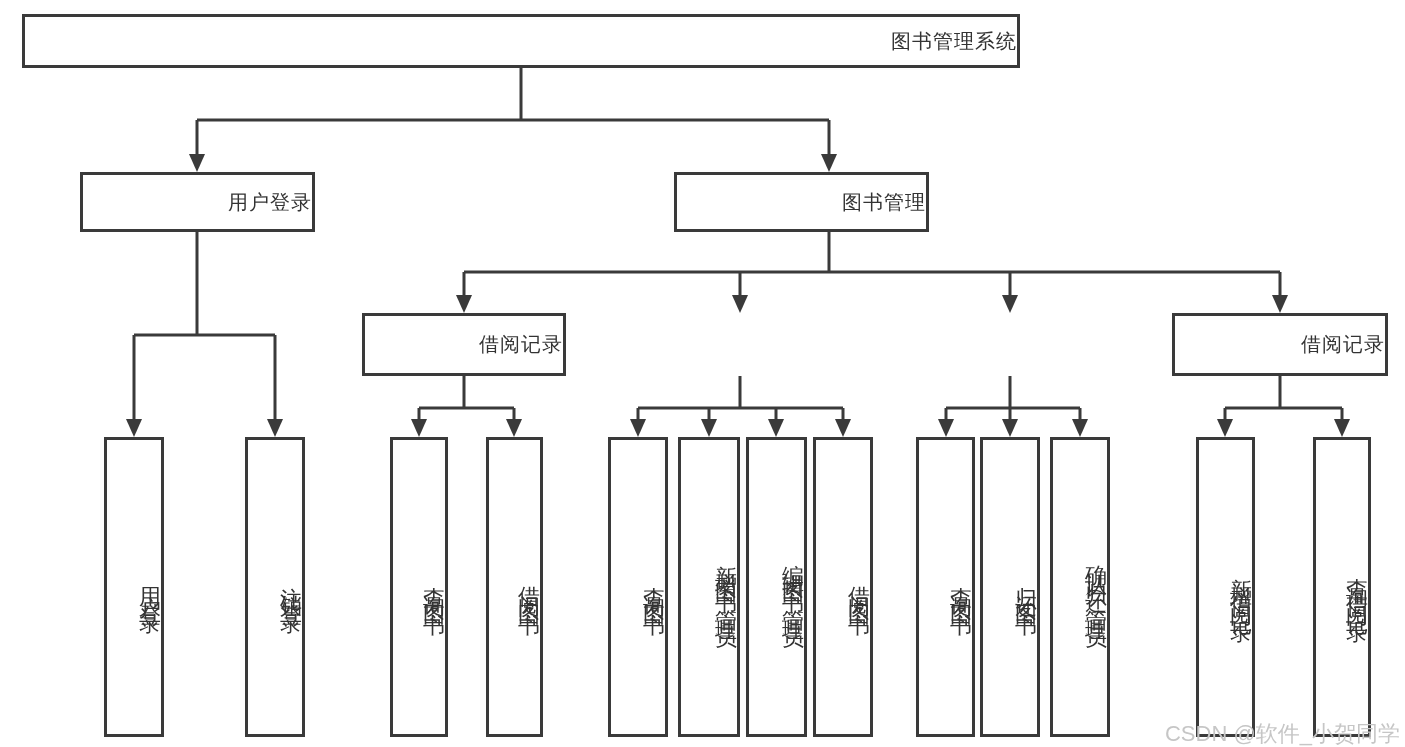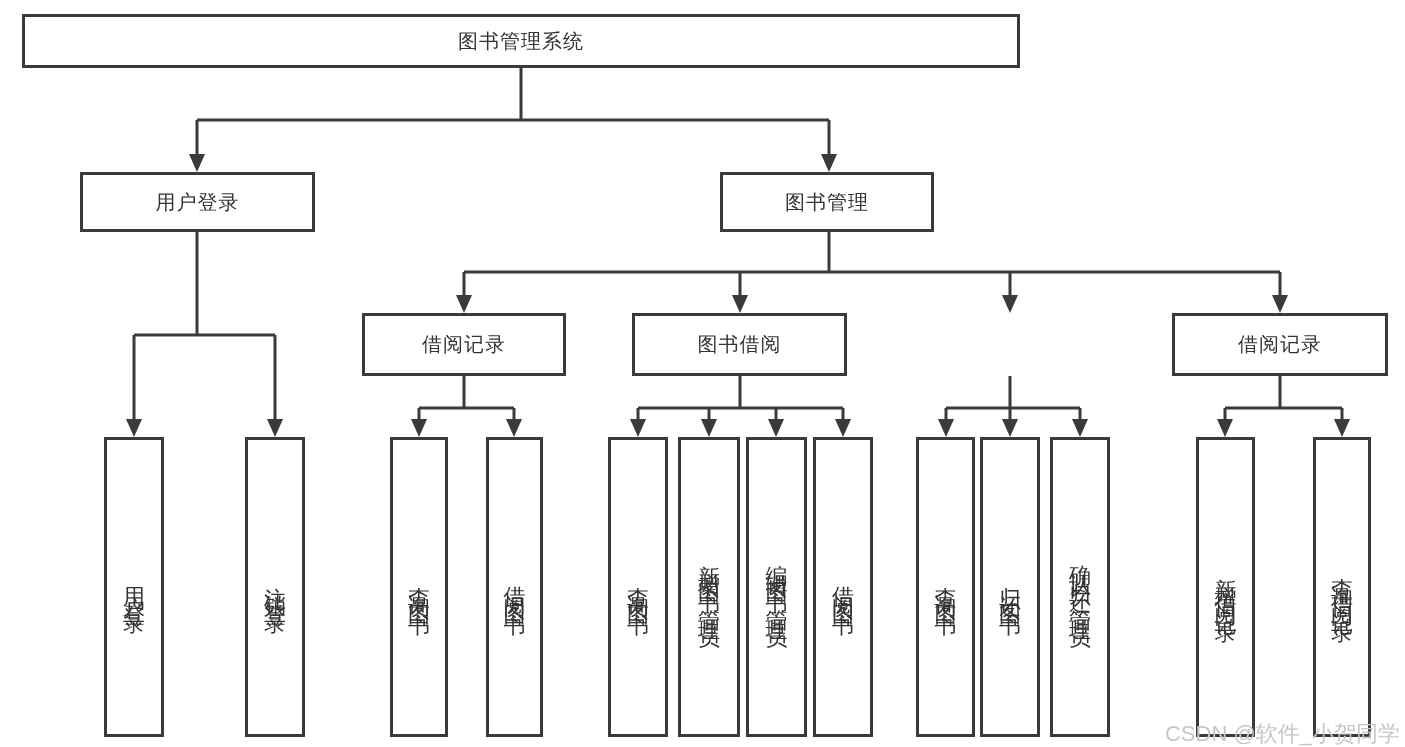--- a/index.html
+++ b/index.html
@@ -32,21 +32,21 @@
     fill: #3a3a3a;
     stroke: none;
   }
   .node {
     position: absolute;
     box-sizing: border-box;
     border: 3px solid #3a3a3a;
     background: #ffffff;
     display: flex;
     align-items: center;
-    justify-content: center;
+    justify-content: flex-end;
     color: #333333;
     z-index: 2;
   }
   .node.h span {
     font-size: 20px;
     letter-spacing: 1px;
     white-space: nowrap;
   }
   .node.v span {
     writing-mode: vertical-rl;
@@ -114,29 +114,26 @@
     </g>
   </svg>
 
   <div class="node h" style="left:22px;top:14px;width:998px;height:54px">
     <span>图书管理系统</span>
   </div>
 
   <div class="node h" style="left:80px;top:172px;width:235px;height:60px">
     <span>用户登录</span>
   </div>
-  <div class="node h" style="left:720px;top:172px;width:214px;height:60px">
+  <div class="node h" style="left:674px;top:172px;width:255px;height:60px">
     <span>图书管理</span>
   </div>
 
   <div class="node h" style="left:362px;top:313px;width:204px;height:63px">
     <span>借阅记录</span>
-  </div>
-  <div class="node h" style="left:632px;top:313px;width:215px;height:63px">
-    <span>图书借阅</span>
   </div>
   <div class="node h" style="left:1172px;top:313px;width:216px;height:63px">
     <span>借阅记录</span>
   </div>
 
   <div class="node v" style="left:104px;top:437px;width:60px;height:300px">
     <span>用户登录</span>
   </div>
   <div class="node v" style="left:245px;top:437px;width:60px;height:300px">
     <span>注销登录</span>

